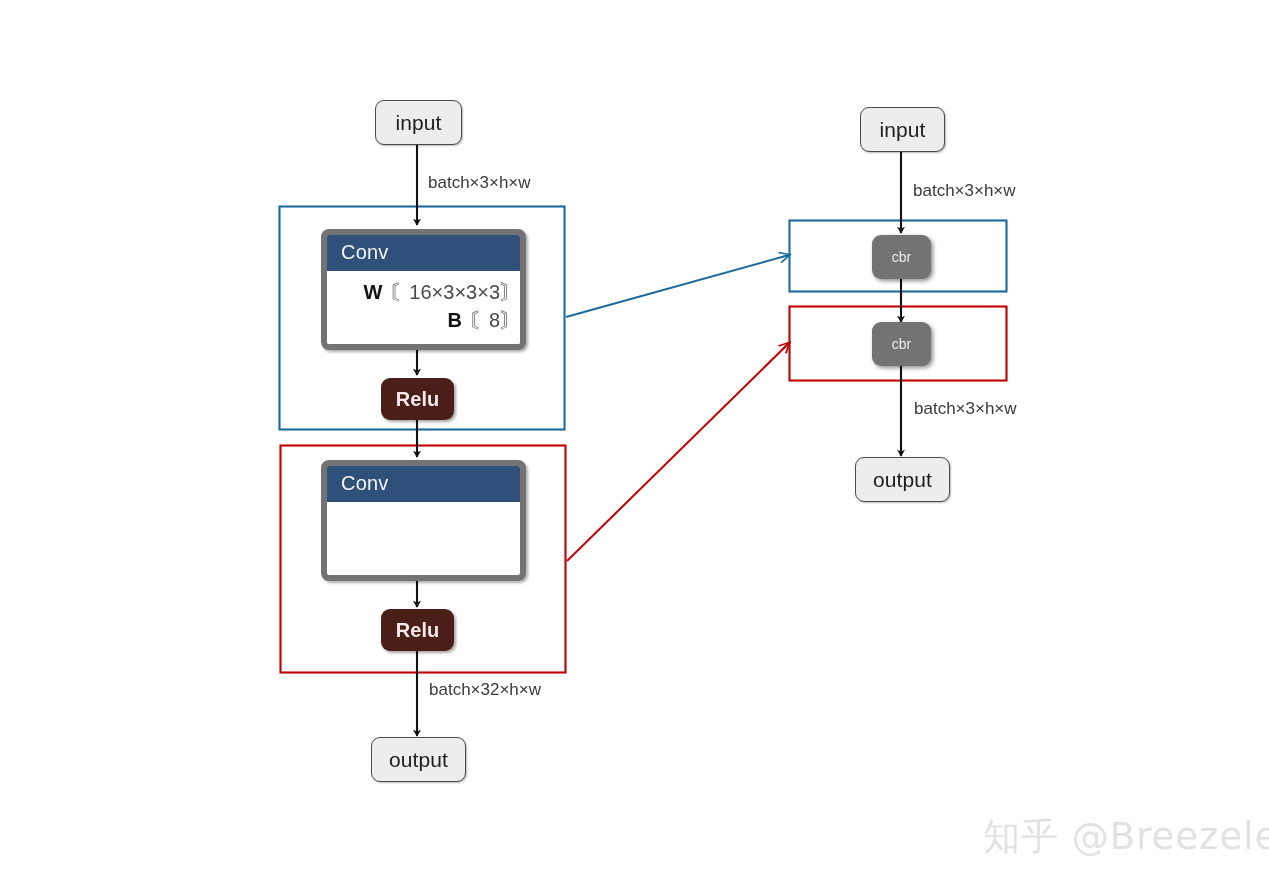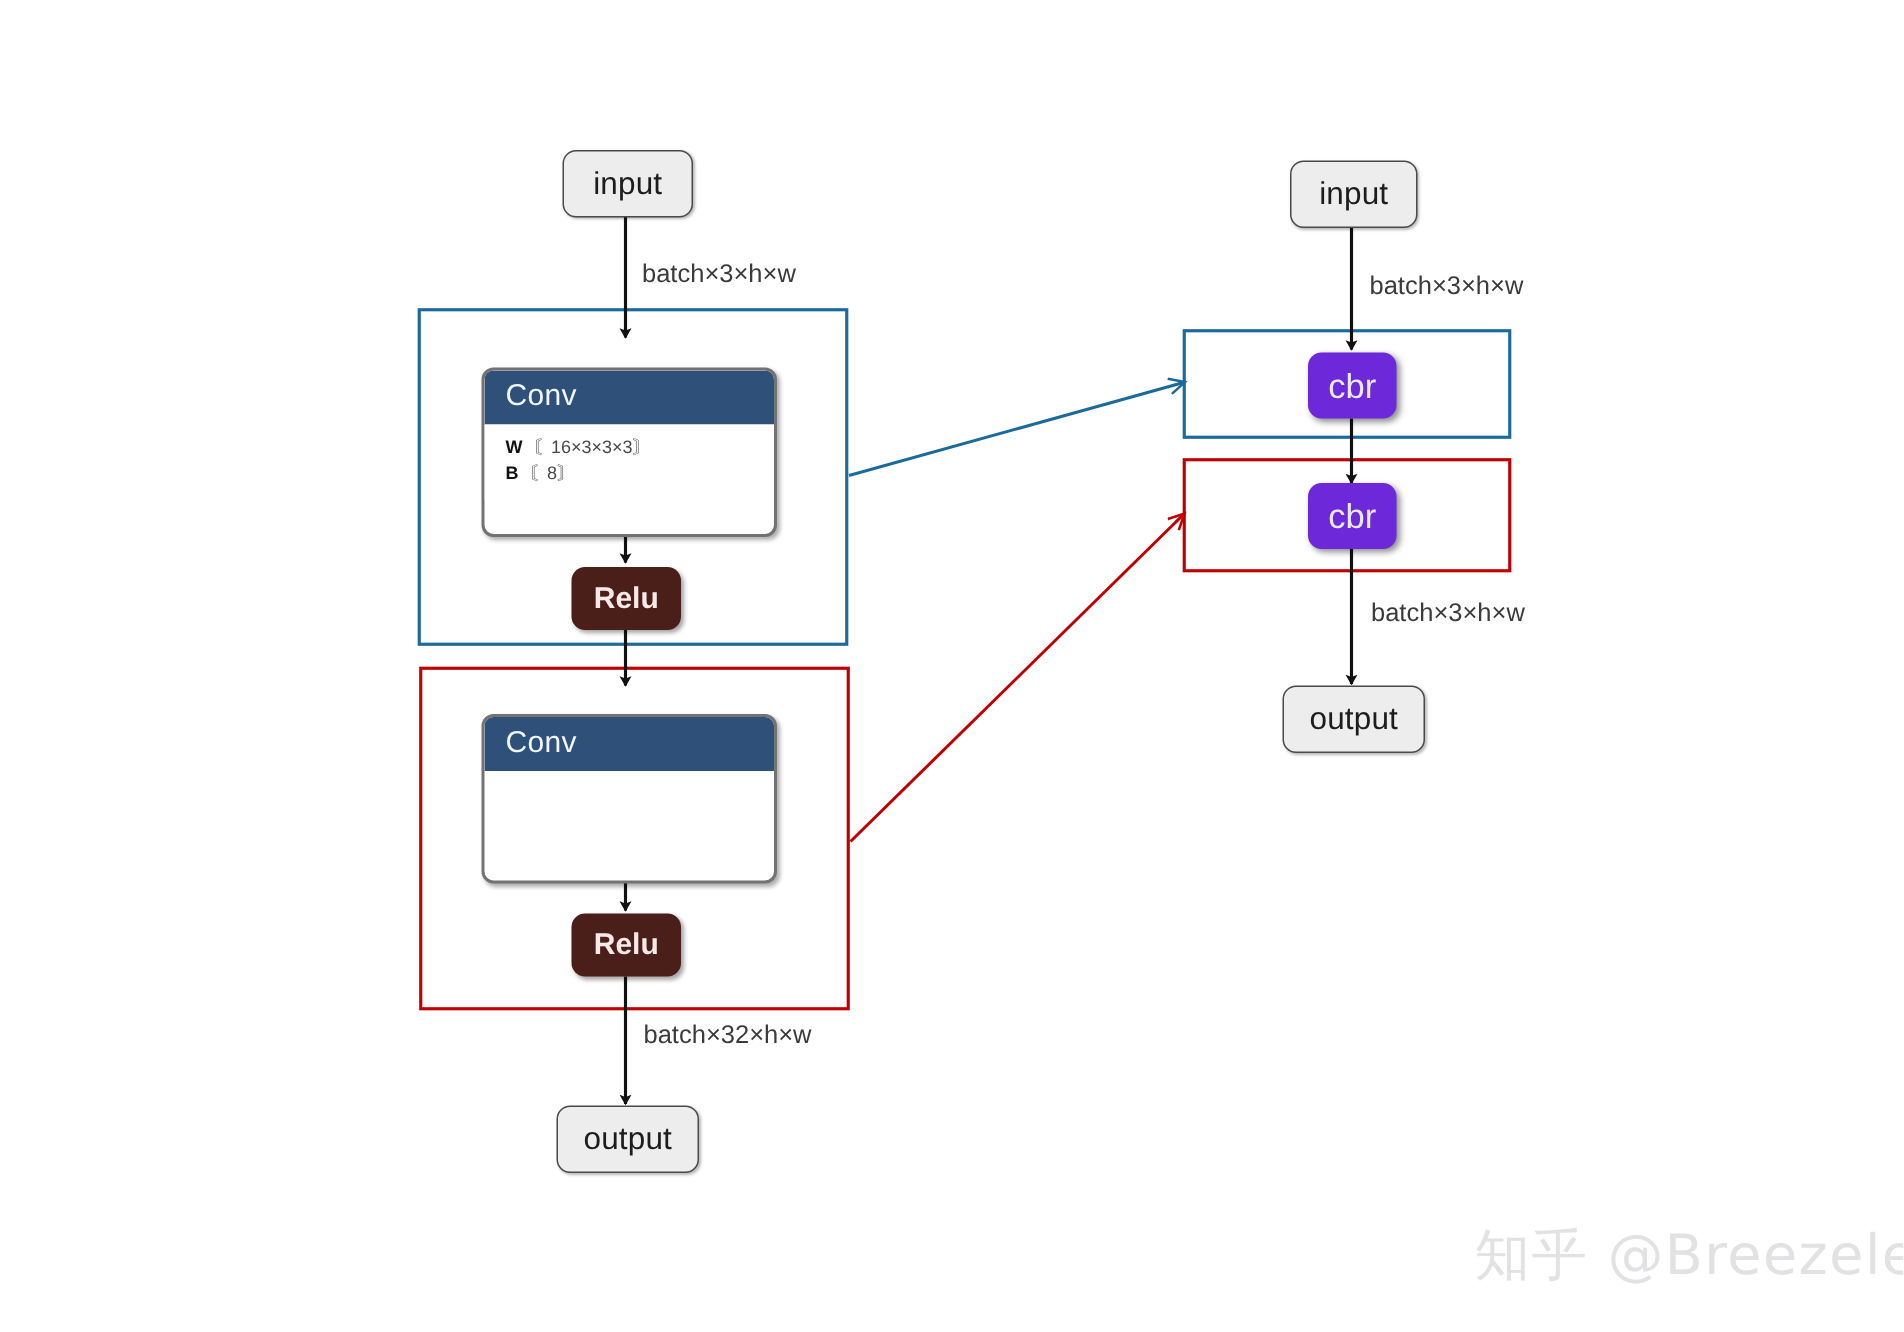--- a/index.html
+++ b/index.html
@@ -36,41 +36,41 @@
     justify-content: center;
     color: #1d1d1d;
     font-size: 21px;
     letter-spacing: .1px;
   }
   
   .conv-node {
     position: absolute;
     border-radius: 8px;
     background: #ffffff;
-    border: 2px solid #737373;
+    border: 6px solid #737373;
     box-shadow: 2px 2px 3px rgba(0,0,0,0.32);
     overflow: hidden;
-    margin-top: 16px;
   }
   .conv-head {
     background: #2e5079;
     color: #f2f5f9;
     font-size: 20px;
     padding: 6px 0 7px 14px;
     letter-spacing: .2px;
   }
   .conv-body {
     background: #ffffff;
     padding: 7px 0 9px 14px;
   }
   .conv-row {
-    font-size: 12px;
+    font-size: 20px;
     color: #4a4a4a;
     line-height: 1.42;
     white-space: nowrap;
+    text-align: right;
   }
   .conv-row b {
     color: #121212;
     font-weight: bold;
     margin-right: 7px;
   }
   
   .relu-node {
     position: absolute;
     background: #4a1f19;
@@ -79,28 +79,28 @@
     display: flex;
     align-items: center;
     justify-content: center;
     color: #f6e9e7;
     font-size: 20px;
     font-weight: bold;
   }
   
   .cbr-node {
     position: absolute;
-    background: #6d28d9;
+    background: #737373;
     border-radius: 9px;
     box-shadow: 2px 2px 4px rgba(0,0,0,0.45);
     display: flex;
     align-items: center;
     justify-content: center;
     color: #e8eaf2;
-    font-size: 23px;
+    font-size: 14px;
   }
   
   .edge-label {
     position: absolute;
     font-size: 17px;
     color: #3b3b3b;
     white-space: nowrap;
   }
   
   .watermark {

